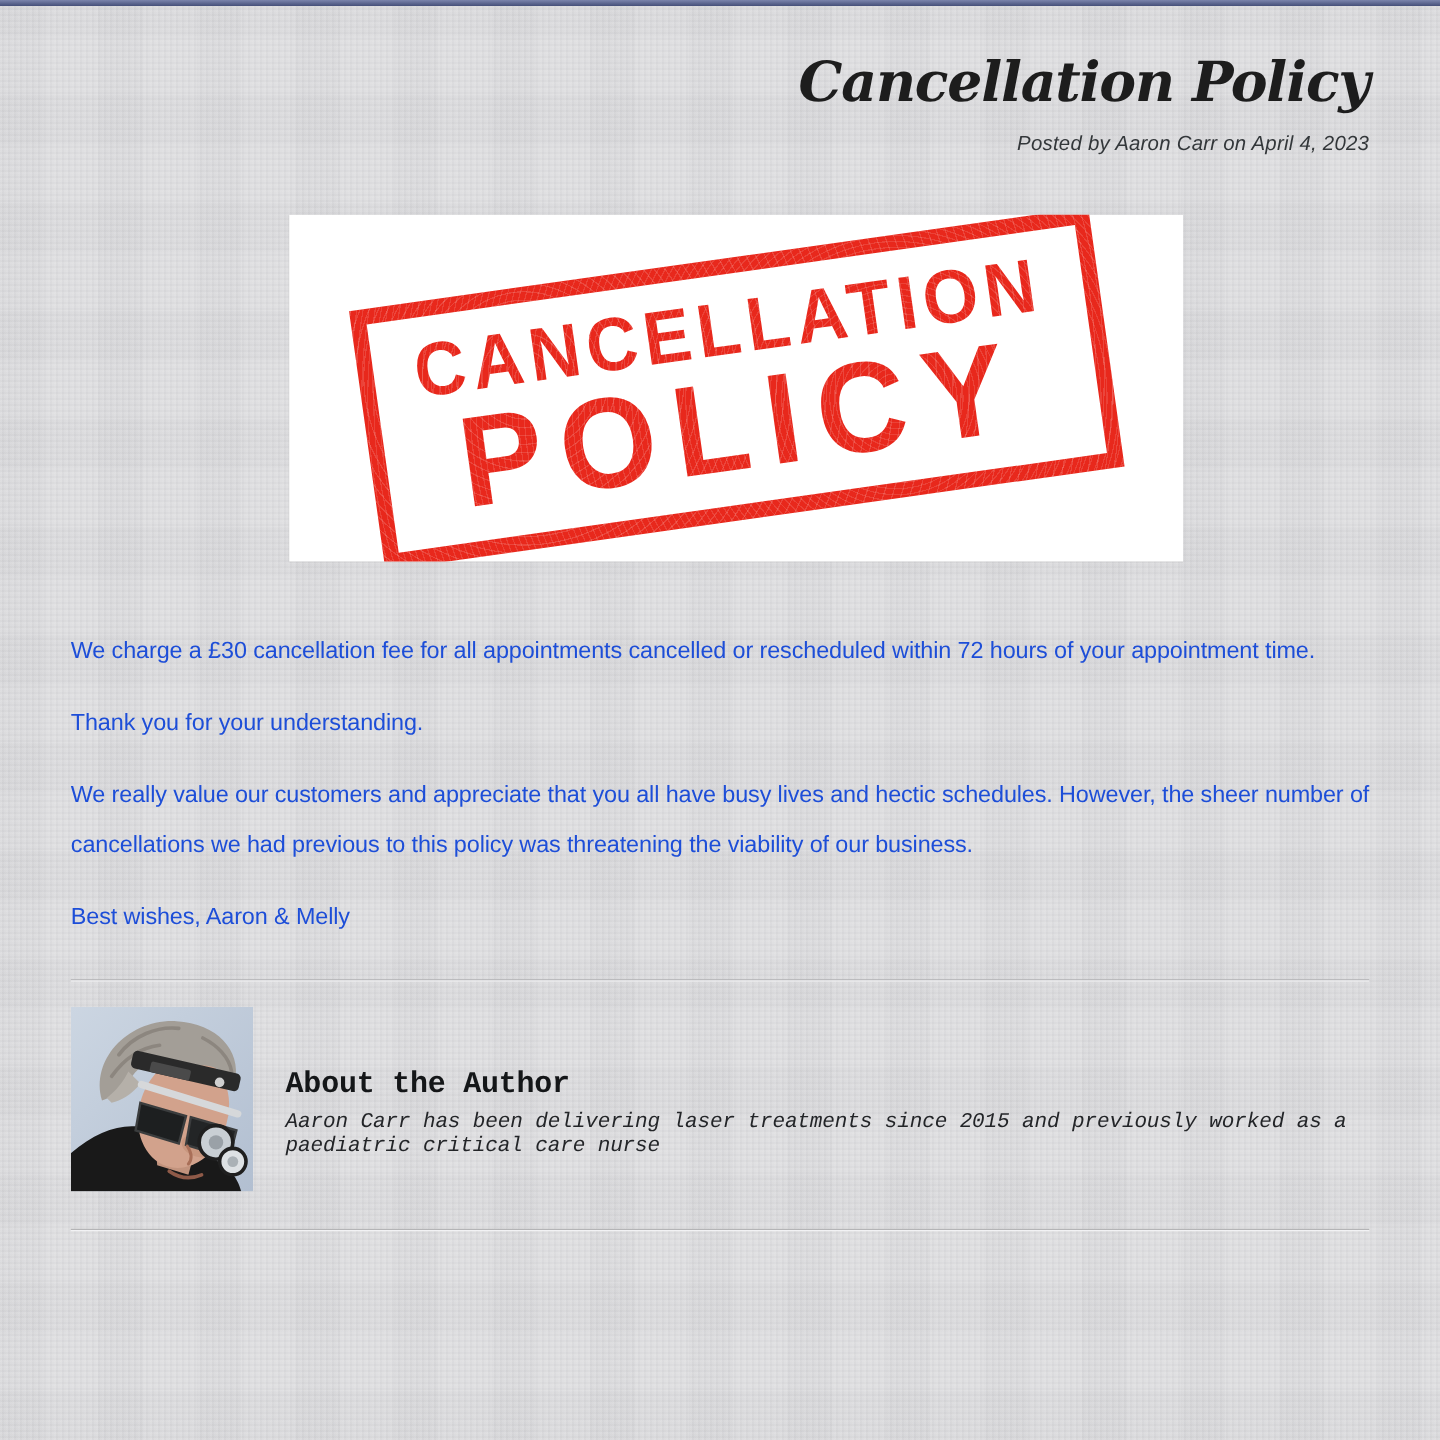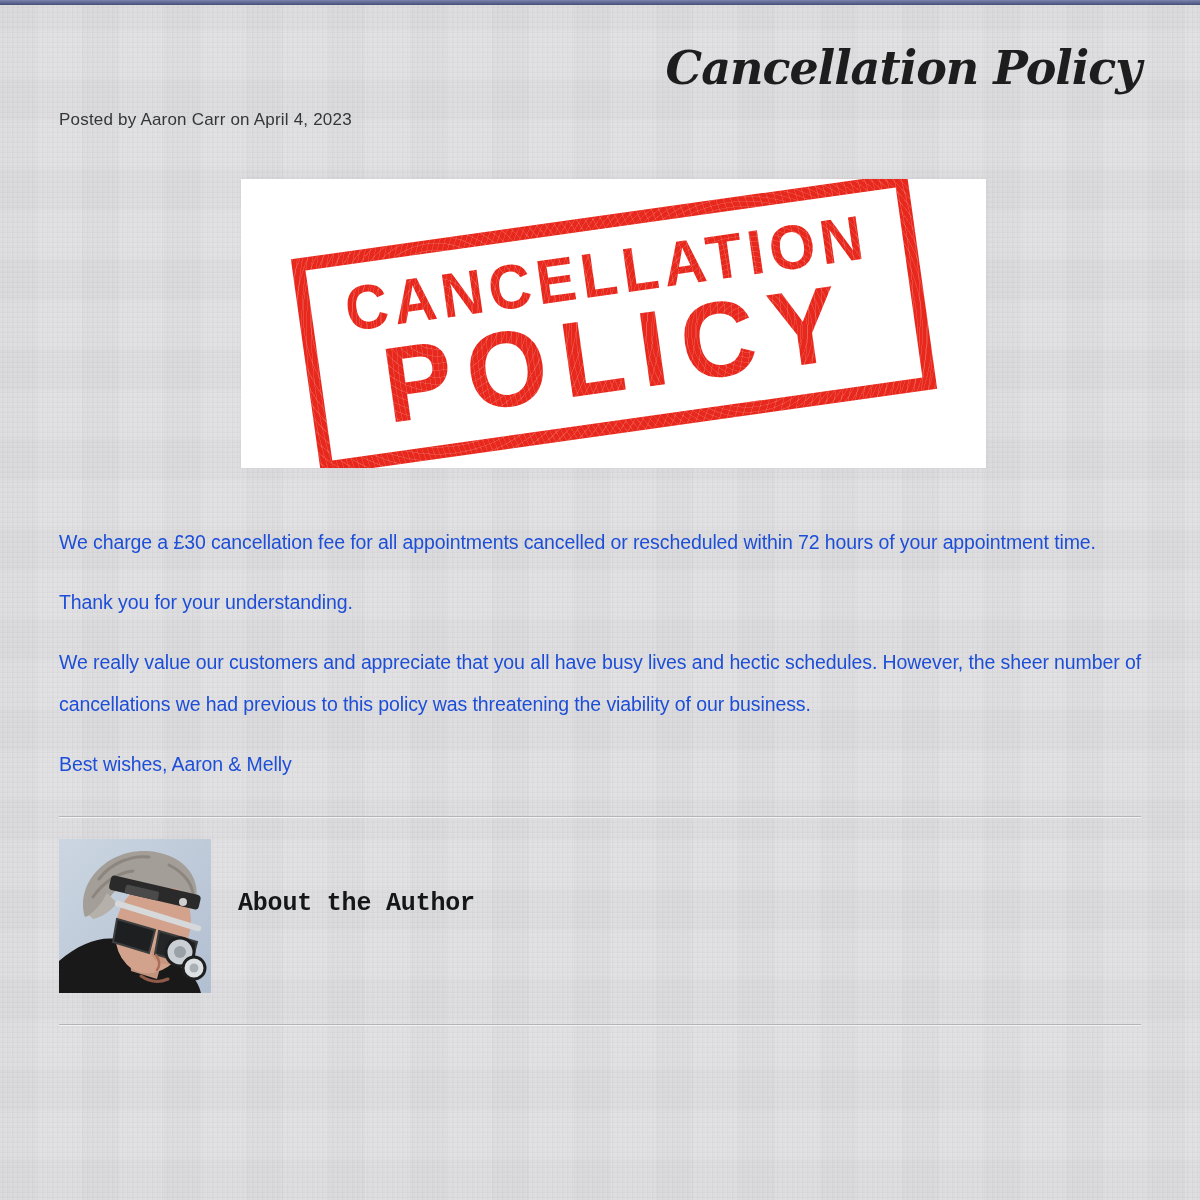--- a/index.html
+++ b/index.html
@@ -16,21 +16,21 @@
   .topbar{height:5px;width:100%;
     background:linear-gradient(var(--color-top_bar_light,#7b84ac),var(--color-top_bar,#454f79));}
   .container{width:1082px;margin:0 auto;}
   .page-title{
     margin:36px 0 0;text-align:right;
     font-family:"DejaVu Serif","Liberation Serif",serif;
     font-style:italic;font-weight:700;font-size:46px;line-height:1.2;
     color:#1d1d1d;letter-spacing:-1px;
   }
   .byline{
-    margin:14px 0 0;text-align:left;
+    margin:14px 0 0;text-align:right;font-style:italic;
     font-size:17px;color:#33373a;letter-spacing:.2px;
   }
   .stamp-figure{
     width:745px;height:289px;background:#ffffff;
     margin:49px 0 0 182px;position:relative;overflow:hidden;
     box-shadow:0 0 1px rgba(0,0,0,.15);
   }
   .stamp{
     position:absolute;left:50%;top:50%;
     width:596px;height:192px;
@@ -136,18 +136,19 @@
         <circle cx="121" cy="113" r="6" fill="#9aa1a7"></circle>
         <circle cx="135" cy="129" r="11" fill="#dde1e4" stroke="#1f1f1f" stroke-width="3"></circle>
         <circle cx="135" cy="129" r="4.5" fill="#aab1b6"></circle>
 
         <path d="M97,116 q6,9 1,15" stroke="#a96f58" stroke-width="2.5" fill="none" stroke-linecap="round"></path>
         <path d="M82,137 q13,9 27,3" stroke="#8f5a48" stroke-width="3" fill="none" stroke-linecap="round"></path>
       </svg>
     </div>
     <div class="author-text">
       <h2 class="author-heading">About the Author</h2>
+      <p class="author-bio">Aaron Carr has been delivering laser treatments since 2015 and previously worked as a paediatric critical care nurse</p>
     </div>
   </section>
 
   <hr class="divider bottom">
 
 </div>
 
 </body></html>

